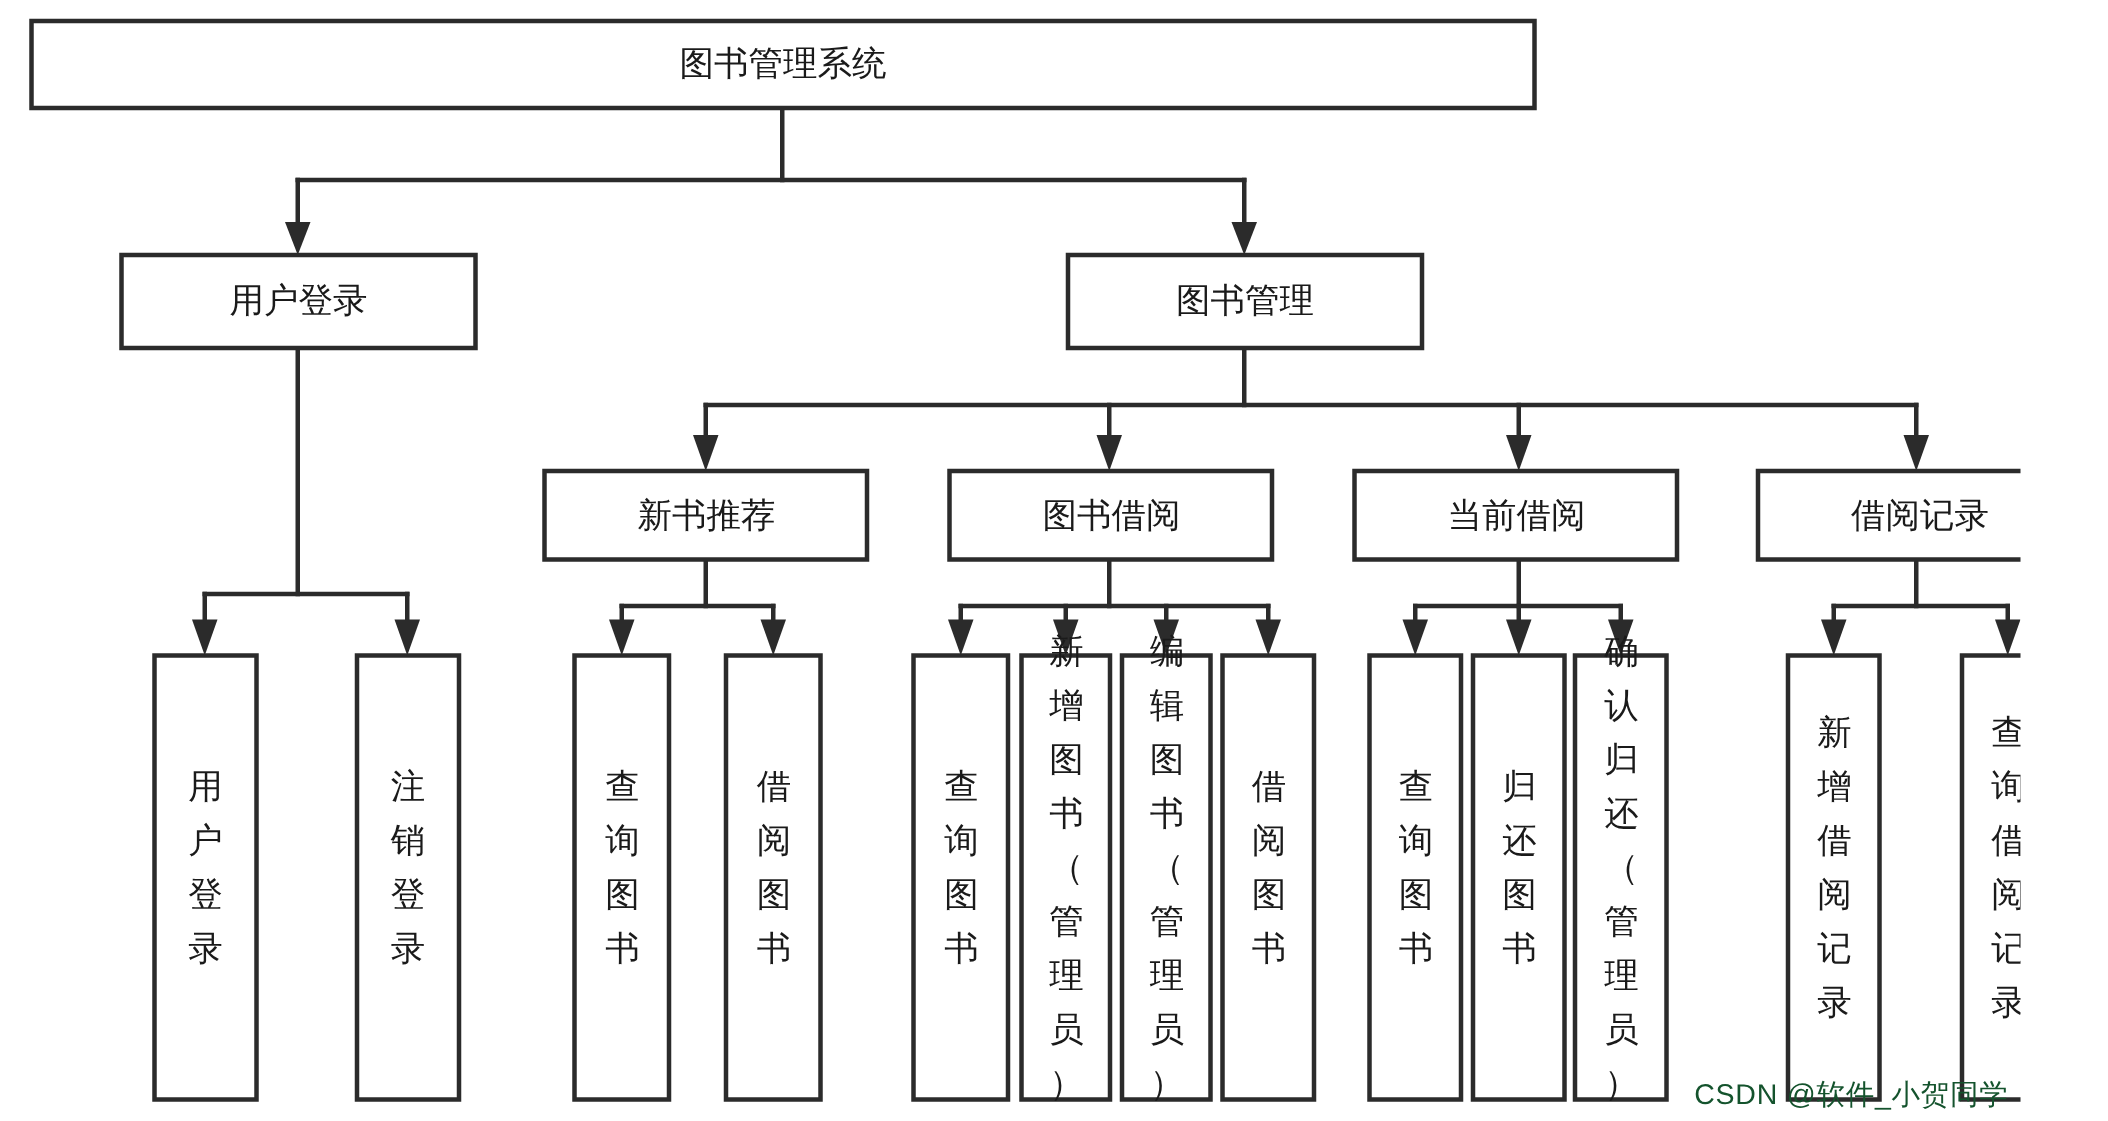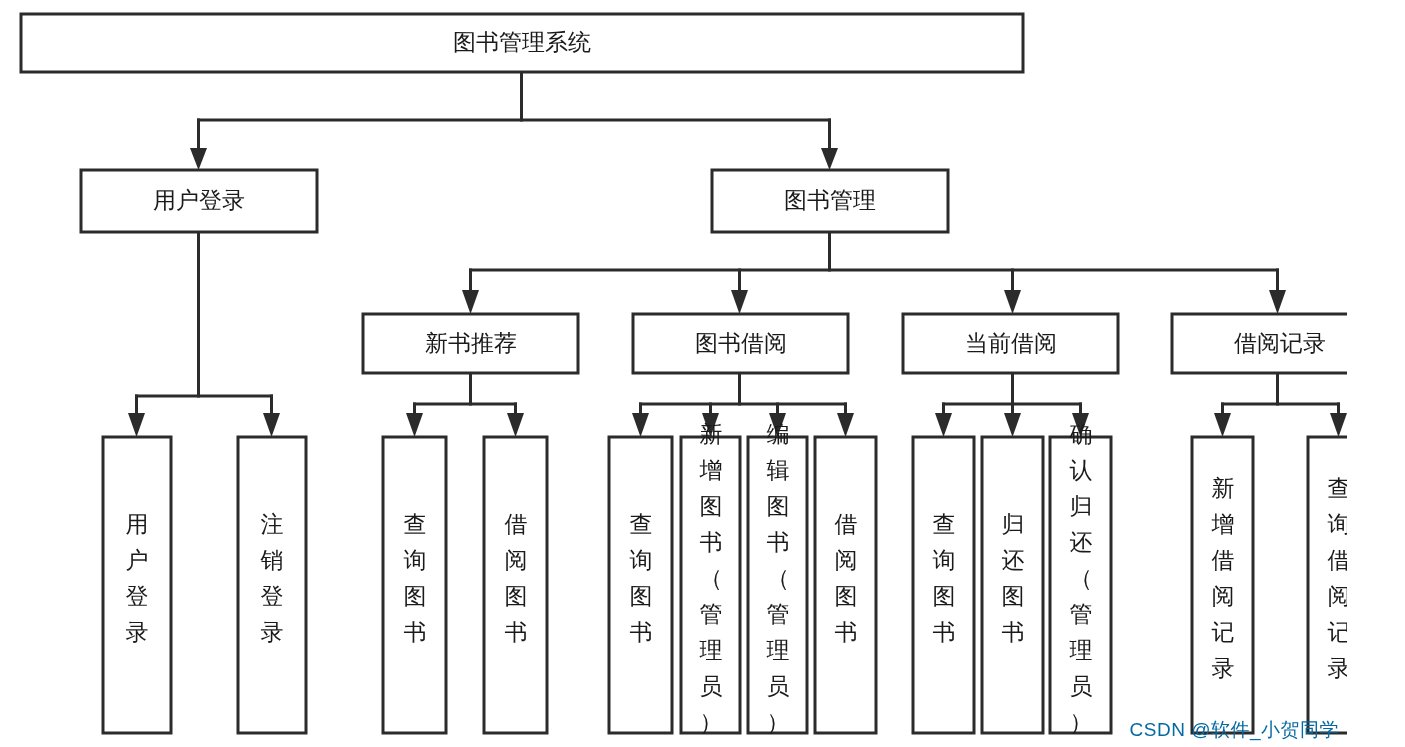--- a/index.html
+++ b/index.html
@@ -55,21 +55,21 @@
     font-family: "Liberation Sans", "DejaVu Sans", sans-serif;
     font-size: 23px;
     text-anchor: middle;
   }
   .watermark {
     position: absolute;
     right: 8px;
     bottom: 4px;
     font-family: "Liberation Sans", "DejaVu Sans", sans-serif;
     font-size: 19px;
-    color: #0369a1;
+    color: #14532d;
     letter-spacing: 0.5px;
     user-select: none;
     white-space: nowrap;
   }
 </style>
 </head>
 <body>
 
 <div id="diagram-root">
 

